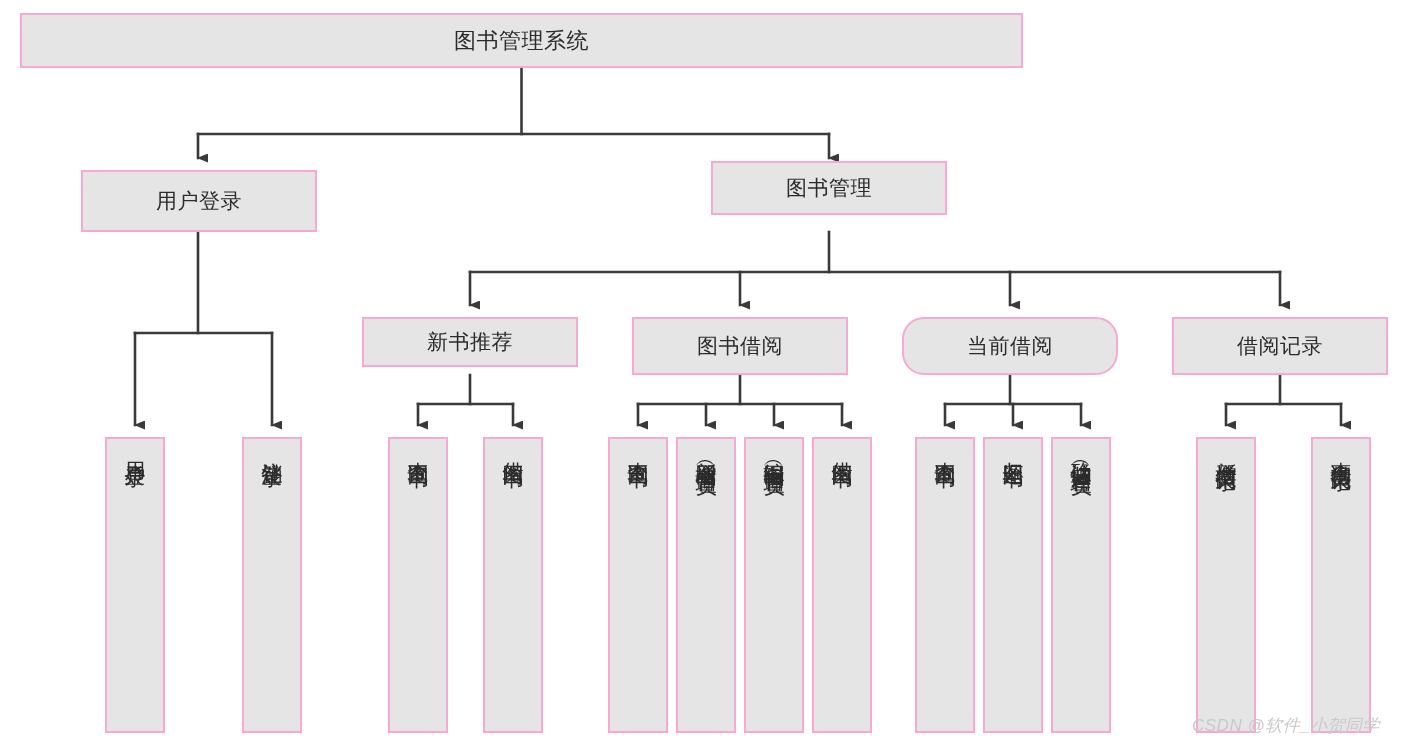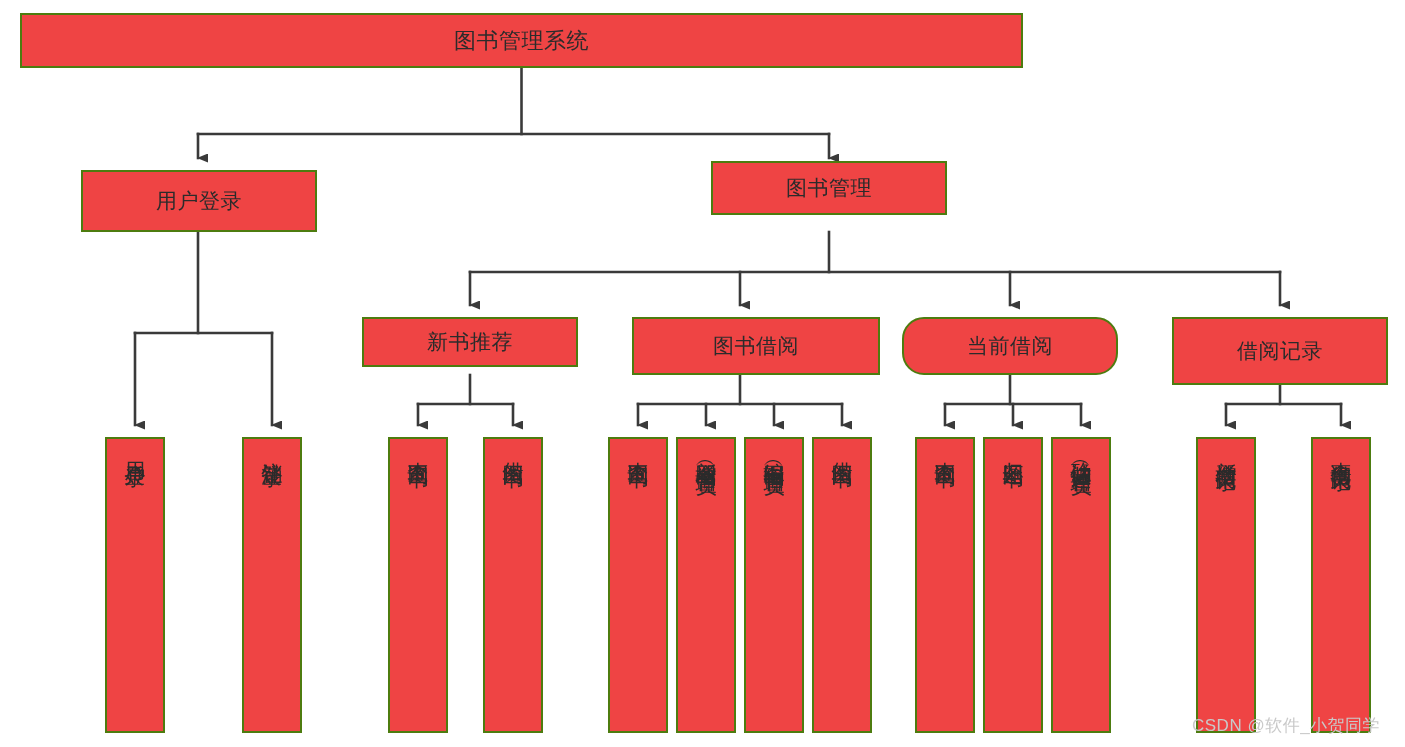--- a/index.html
+++ b/index.html
@@ -22,22 +22,22 @@
     position: absolute;
     left: 0;
     top: 0;
     width: 1405px;
     height: 747px;
     pointer-events: none;
   }
   .node-box {
     position: absolute;
     box-sizing: border-box;
-    background: #ef4444;
-    border: 2px solid #4d7c0f;
+    background: #e5e5e5;
+    border: 2px solid #f9a8d4;
     display: flex;
     align-items: center;
     justify-content: center;
     color: #2b2b2b;
   }
   .node-label {
     display: block;
     text-align: center;
     line-height: 1.18;
     letter-spacing: 0.5px;
@@ -67,20 +67,21 @@
   }
   .watermark {
     position: absolute;
     left: 1192px;
     top: 714px;
     font-size: 17px;
     color: #c9c9c9;
     letter-spacing: 0.5px;
     white-space: nowrap;
     user-select: none;
+    font-style: italic;
   }
 </style>
 </head>
 <body>
 
 <div id="diagram-canvas">
 
   <svg id="connector-layer" viewBox="0 0 1405 747" width="1405" height="747" xmlns="http://www.w3.org/2000/svg">
     <defs>
       <marker id="arrowhead" markerWidth="9" markerHeight="11" refX="4.5" refY="10" orient="auto" markerUnits="userSpaceOnUse">
@@ -155,29 +156,29 @@
   </div>
 
   <div class="node-box node-h" style="left:711px; top:161px; width:236px; height:54px;">
     <span class="node-label">图书管理</span>
   </div>
 
   <div class="node-box node-h" style="left:362px; top:317px; width:216px; height:50px;">
     <span class="node-label">新书推荐</span>
   </div>
 
-  <div class="node-box node-h" style="left:632px; top:317px; width:248px; height:58px;">
+  <div class="node-box node-h" style="left:632px; top:317px; width:216px; height:58px;">
     <span class="node-label">图书借阅</span>
   </div>
 
   <div class="node-box node-h" style="left:902px; top:317px; width:216px; height:58px;border-radius:22px;">
     <span class="node-label">当前借阅</span>
   </div>
 
-  <div class="node-box node-h" style="left:1172px; top:317px; width:216px; height:68px;">
+  <div class="node-box node-h" style="left:1172px; top:317px; width:216px; height:58px;">
     <span class="node-label">借阅记录</span>
   </div>
 
   <div class="node-box node-v" style="left:105px; top:437px; width:60px; height:296px;">
     <span class="node-label">用户登录</span>
   </div>
 
   <div class="node-box node-v" style="left:242px; top:437px; width:60px; height:296px;">
     <span class="node-label">注销登录</span>
   </div>

